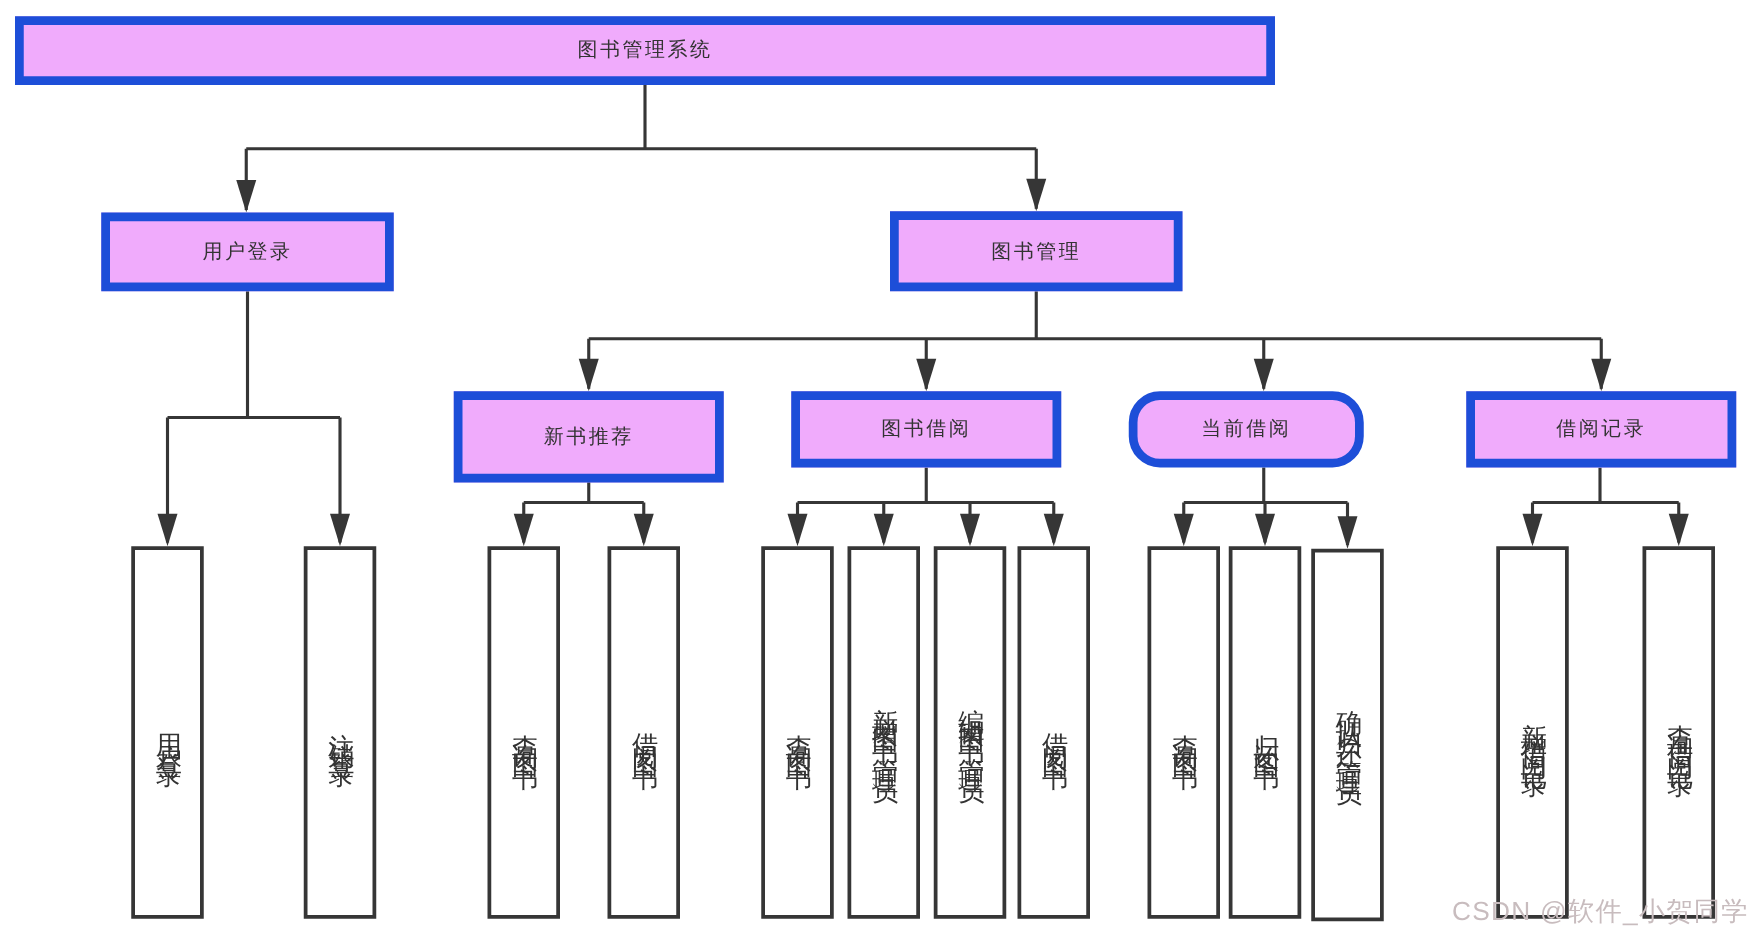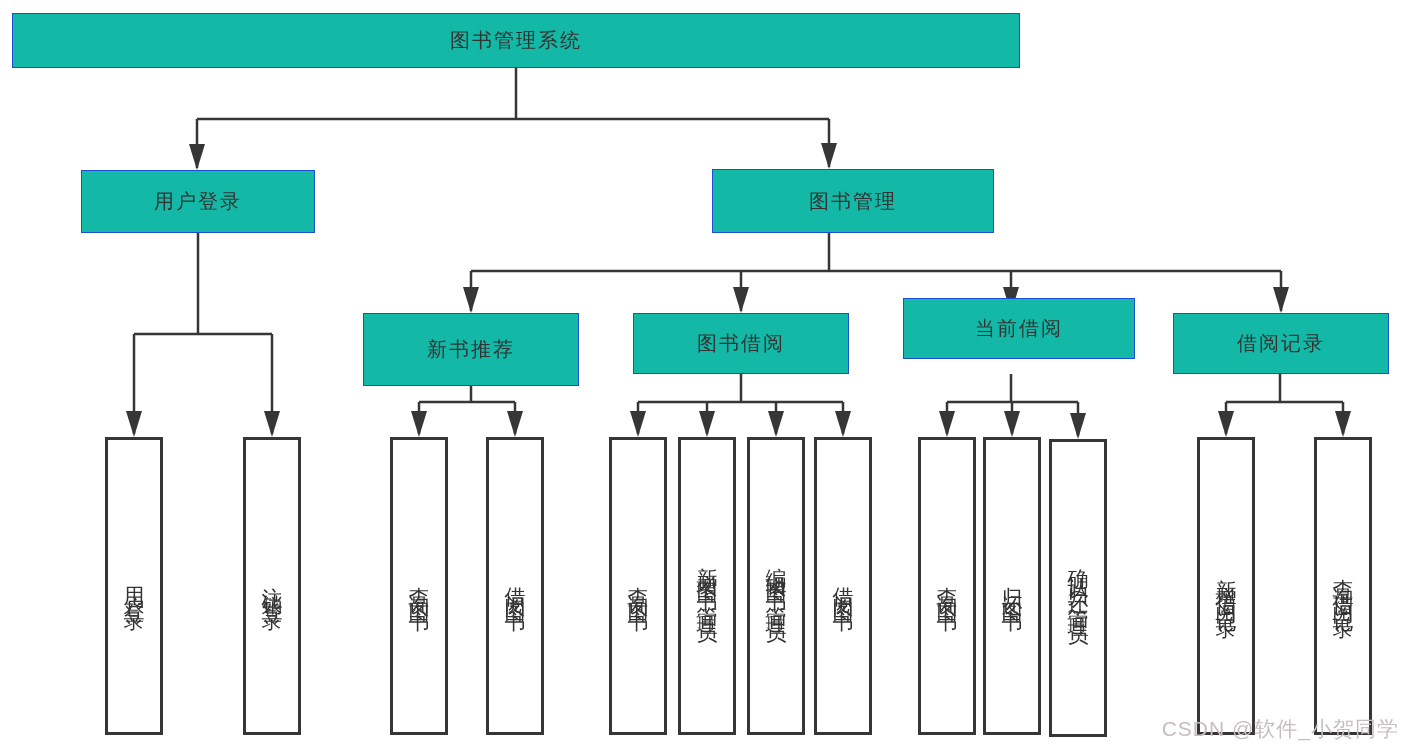--- a/index.html
+++ b/index.html
@@ -7,24 +7,24 @@
     position:relative;
     width:1405px;height:747px;
     background:#ffffff;
     overflow:hidden;
     font-family:"Liberation Sans","DejaVu Sans",sans-serif;
   }
   #connectors{position:absolute;left:0;top:0;width:1405px;height:747px;}
   .hbox{
     position:absolute;
     box-sizing:border-box;
-    border:1px solid #1d4ed8;
-    background:#14b8a6;
+    border:7px solid #1d4ed8;
+    background:#f0abfc;
     display:flex;align-items:center;justify-content:center;
-    font-size:20px;color:#333333;letter-spacing:2px;
+    font-size:16px;color:#333333;letter-spacing:2px;
     white-space:nowrap;
   }
   .vbox{
     position:absolute;
     box-sizing:border-box;
     border:3px solid #363636;
     background:#ffffff;
     width:58px;height:298px;top:437px;
     display:flex;align-items:center;justify-content:center;
   }
@@ -87,25 +87,25 @@
       <path d="M1004,411 h16 L1012,437 z"></path>
       <path d="M1070,413 h16 L1078,439 z"></path>
       <path d="M1218,411 h16 L1226,437 z"></path>
       <path d="M1335,411 h16 L1343,437 z"></path>
     </g>
   </svg>
 
   <div class="hbox" style="left:12px;top:13px;width:1008px;height:55px;">图书管理系统</div>
 
   <div class="hbox" style="left:81px;top:170px;width:234px;height:63px;">用户登录</div>
-  <div class="hbox" style="left:712px;top:169px;width:282px;height:64px;">图书管理</div>
+  <div class="hbox" style="left:712px;top:169px;width:234px;height:64px;">图书管理</div>
 
   <div class="hbox" style="left:363px;top:313px;width:216px;height:73px;">新书推荐</div>
   <div class="hbox" style="left:633px;top:313px;width:216px;height:61px;font-family:Liberation Mono, monospace;">图书借阅</div>
-  <div class="hbox" style="left:903px;top:298px;width:232px;height:61px;">当前借阅</div>
+  <div class="hbox" style="left:903px;top:313px;width:188px;height:61px;border-radius:25px;">当前借阅</div>
   <div class="hbox" style="left:1173px;top:313px;width:216px;height:61px;">借阅记录</div>
 
   <div class="vbox" style="left:105px;">
     <span>用户登录</span>
   </div>
   <div class="vbox" style="left:243px;">
     <span>注销登录</span>
   </div>
   <div class="vbox" style="left:390px;">
     <span>查询图书</span>

